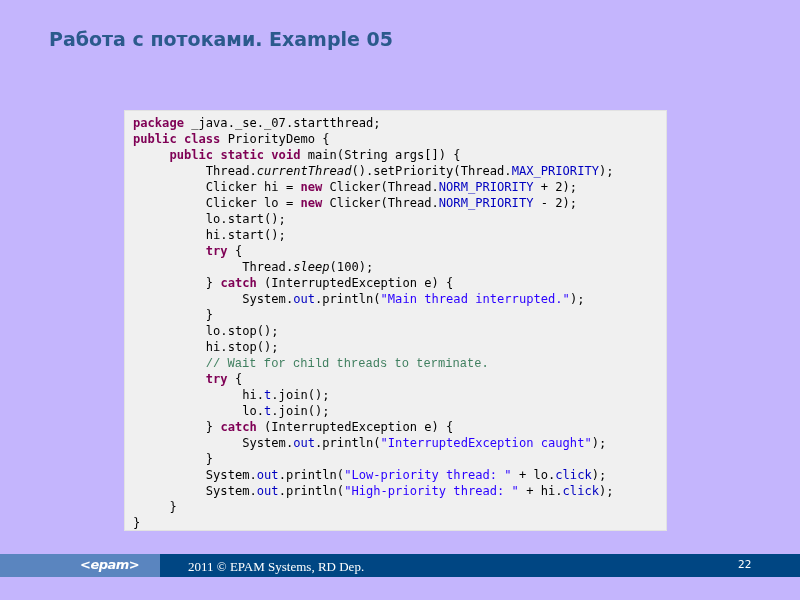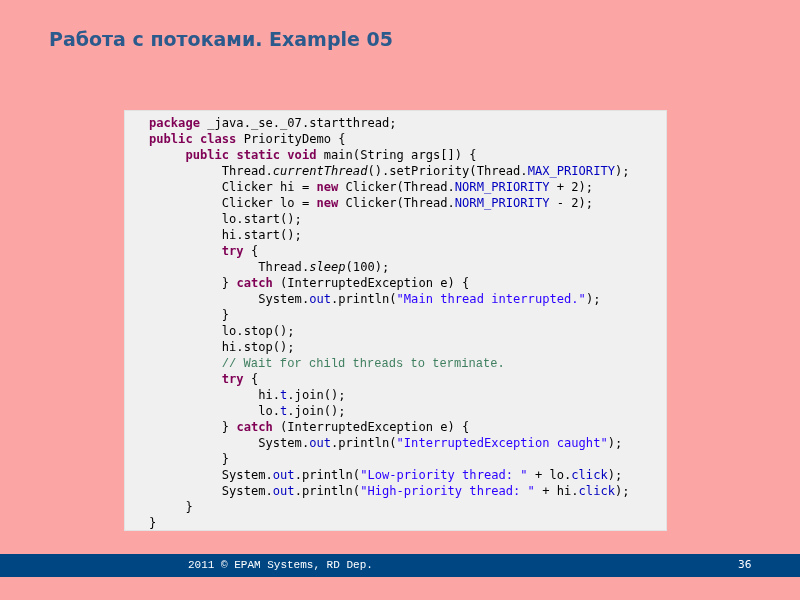--- a/index.html
+++ b/index.html
@@ -7,21 +7,21 @@
       padding: 0;
       width: 800px;
       height: 600px;
       background: #ffffff;
       overflow: hidden;
     }
     .slide {
       position: relative;
       width: 800px;
       height: 600px;
-      background: #fca5a5;
+      background: #c4b5fd;
     }
     .slide-title {
       position: absolute;
       left: 49px;
       top: 28px;
       font-family: "DejaVu Sans", sans-serif;
       font-weight: bold;
       font-size: 19px;
       color: #2b5a8c;
       margin: 0;
@@ -44,21 +44,20 @@
       margin: 0;
       font-family: "DejaVu Sans Mono", monospace;
       font-size: 12.1px;
       line-height: 16px;
       color: #000000;
       white-space: pre;
     }
     .code-line {
       display: block;
       height: 16px;
-      margin-left: 16px;
     }
     .tok-kw { color: #7f0055; font-weight: bold; }
     .tok-str { color: #2a00ff; }
     .tok-field { color: #0000c0; }
     .tok-ital { font-style: italic; }
     .tok-comment { color: #3f7f5f; font-family: Liberation Mono, monospace; }
     .tok-member { color: #0000c0; }
     .tok-plain { color: #000000; }
 
     .footer {
@@ -86,22 +85,22 @@
       font-style: italic;
       font-size: 13px;
       color: #ffffff;
       letter-spacing: -0.5px;
       white-space: nowrap;
     }
     .footer-copyright {
       position: absolute;
       left: 188px;
       top: 5px;
-      font-family: Liberation Mono, monospace;
-      font-size: 11px;
+      font-family: Liberation Serif, serif;
+      font-size: 13px;
       color: #ffffff;
       white-space: nowrap;
     }
     .footer-page {
       position: absolute;
       left: 738px;
       top: 4px;
       font-family: "DejaVu Sans", sans-serif;
       font-size: 10.5px;
       color: #ffffff;
@@ -112,16 +111,19 @@
 <body>
 
 <div class="slide">
   <h1 class="slide-title">Работа с потоками. Example 05</h1>
 
   <div class="code-box">
     <pre class="code" id="code-pre"><span class="code-line"><span class="tok-kw">package</span><span class="tok-plain"> _java._se._07.startthread;</span></span><span class="code-line"><span class="tok-kw">public</span><span class="tok-plain"> </span><span class="tok-kw">class</span><span class="tok-plain"> PriorityDemo {</span></span><span class="code-line"><span class="tok-plain">     </span><span class="tok-kw">public</span><span class="tok-plain"> </span><span class="tok-kw">static</span><span class="tok-plain"> </span><span class="tok-kw">void</span><span class="tok-plain"> main(String args[]) {</span></span><span class="code-line"><span class="tok-plain">          Thread.</span><span class="tok-ital">currentThread</span><span class="tok-plain">().setPriority(Thread.</span><span class="tok-field">MAX_PRIORITY</span><span class="tok-plain">);</span></span><span class="code-line"><span class="tok-plain">          Clicker hi = </span><span class="tok-kw">new</span><span class="tok-plain"> Clicker(Thread.</span><span class="tok-field">NORM_PRIORITY</span><span class="tok-plain"> + 2);</span></span><span class="code-line"><span class="tok-plain">          Clicker lo = </span><span class="tok-kw">new</span><span class="tok-plain"> Clicker(Thread.</span><span class="tok-field">NORM_PRIORITY</span><span class="tok-plain"> - 2);</span></span><span class="code-line"><span class="tok-plain">          lo.start();</span></span><span class="code-line"><span class="tok-plain">          hi.start();</span></span><span class="code-line"><span class="tok-plain">          </span><span class="tok-kw">try</span><span class="tok-plain"> {</span></span><span class="code-line"><span class="tok-plain">               Thread.</span><span class="tok-ital">sleep</span><span class="tok-plain">(100);</span></span><span class="code-line"><span class="tok-plain">          } </span><span class="tok-kw">catch</span><span class="tok-plain"> (InterruptedException e) {</span></span><span class="code-line"><span class="tok-plain">               System.</span><span class="tok-field">out</span><span class="tok-plain">.println(</span><span class="tok-str">"Main thread interrupted."</span><span class="tok-plain">);</span></span><span class="code-line"><span class="tok-plain">          }</span></span><span class="code-line"><span class="tok-plain">          lo.stop();</span></span><span class="code-line"><span class="tok-plain">          hi.stop();</span></span><span class="code-line"><span class="tok-plain">          </span><span class="tok-comment">// Wait for child threads to terminate.</span></span><span class="code-line"><span class="tok-plain">          </span><span class="tok-kw">try</span><span class="tok-plain"> {</span></span><span class="code-line"><span class="tok-plain">               hi.</span><span class="tok-member">t</span><span class="tok-plain">.join();</span></span><span class="code-line"><span class="tok-plain">               lo.</span><span class="tok-member">t</span><span class="tok-plain">.join();</span></span><span class="code-line"><span class="tok-plain">          } </span><span class="tok-kw">catch</span><span class="tok-plain"> (InterruptedException e) {</span></span><span class="code-line"><span class="tok-plain">               System.</span><span class="tok-field">out</span><span class="tok-plain">.println(</span><span class="tok-str">"InterruptedException caught"</span><span class="tok-plain">);</span></span><span class="code-line"><span class="tok-plain">          }</span></span><span class="code-line"><span class="tok-plain">          System.</span><span class="tok-field">out</span><span class="tok-plain">.println(</span><span class="tok-str">"Low-priority thread: "</span><span class="tok-plain"> + lo.</span><span class="tok-member">click</span><span class="tok-plain">);</span></span><span class="code-line"><span class="tok-plain">          System.</span><span class="tok-field">out</span><span class="tok-plain">.println(</span><span class="tok-str">"High-priority thread: "</span><span class="tok-plain"> + hi.</span><span class="tok-member">click</span><span class="tok-plain">);</span></span><span class="code-line"><span class="tok-plain">     }</span></span><span class="code-line"><span class="tok-plain">}</span></span></pre>
   </div>
 
   <div class="footer">
+    <div class="footer-logo-block">
+      <span class="footer-logo">&lt;epam&gt;</span>
+    </div>
     <span class="footer-copyright">2011 © EPAM Systems, RD Dep.</span>
-    <span class="footer-page">36</span>
+    <span class="footer-page">22</span>
   </div>
 </div>
 
 </body></html>

